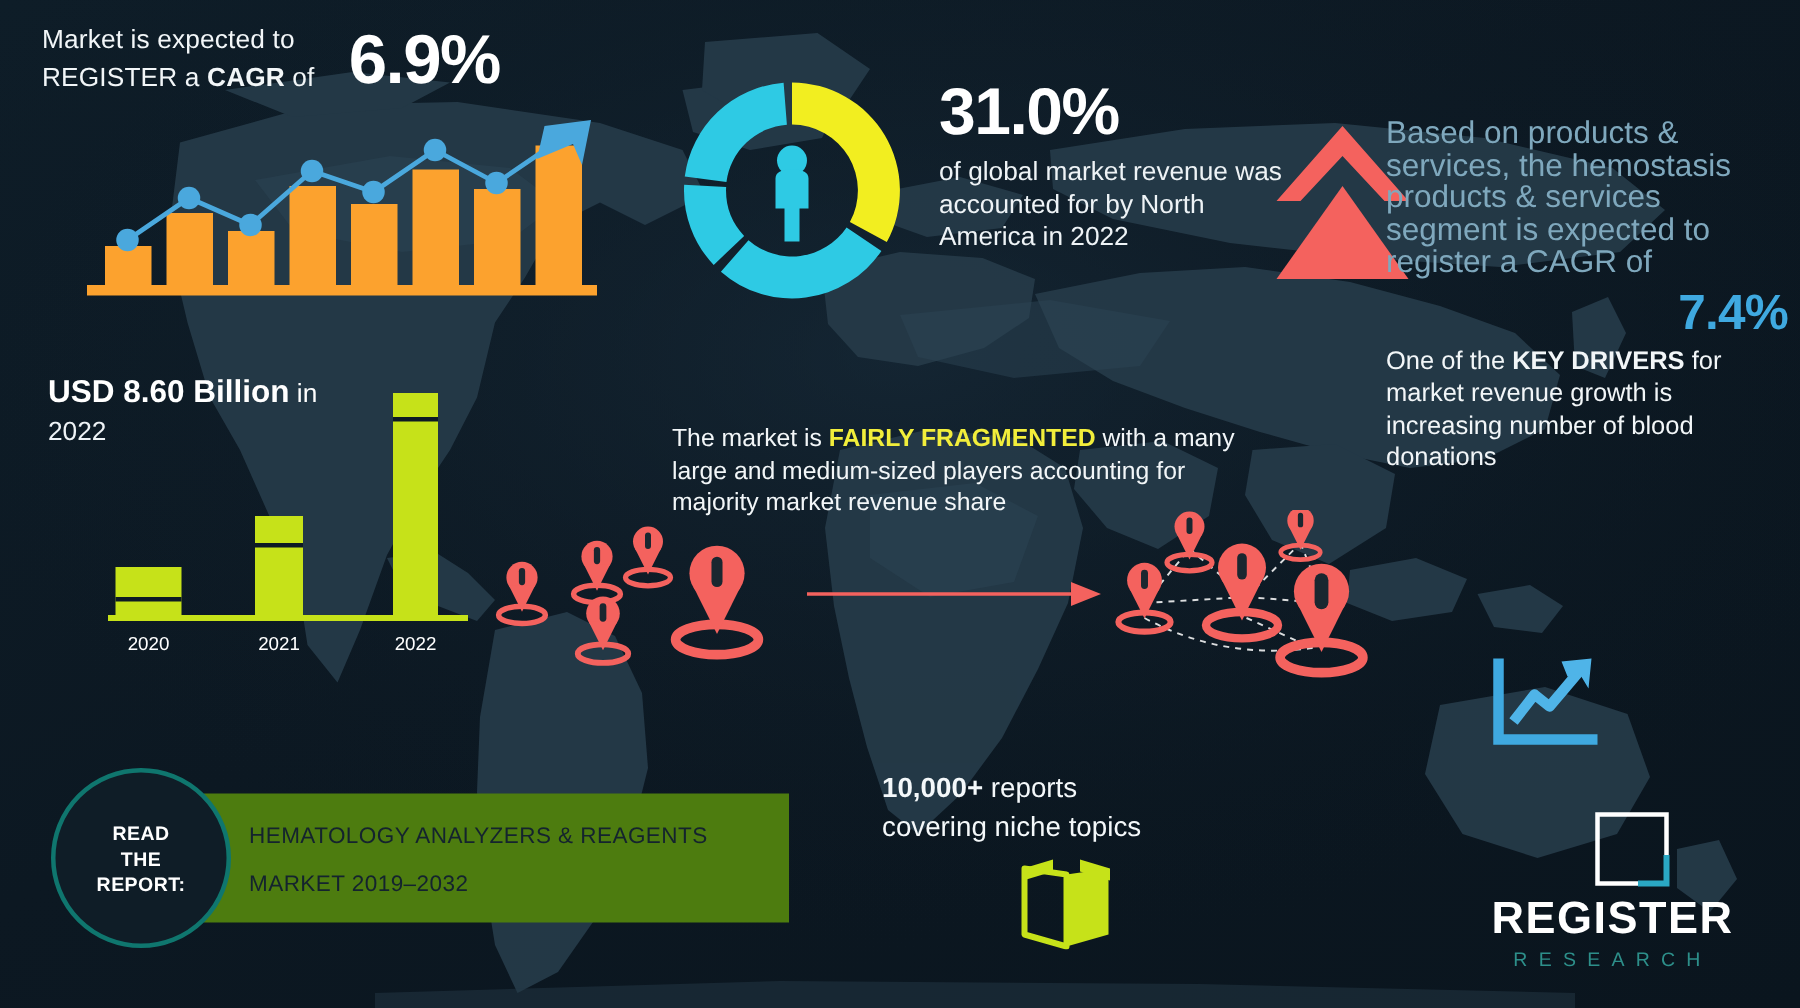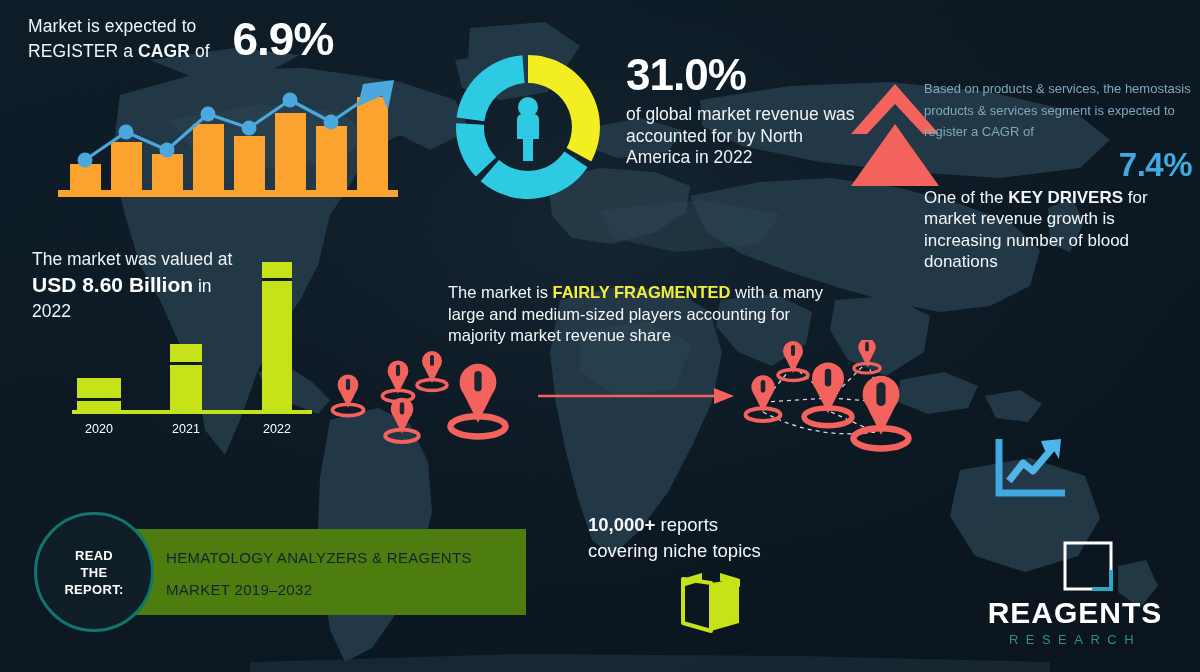--- a/index.html
+++ b/index.html
@@ -39,21 +39,21 @@
   #donut-wrap { left:443px; top:42px; width:170px; height:170px; }
 
   
   #na-block { left:626px; top:50px; width:230px; }
   #na-value { font-size:44px; font-weight:bold; color:#fff; line-height:50px; letter-spacing:-1px; }
   #na-caption { font-size:17.5px; line-height:21.5px; color:#eef3f6; margin-top:4px; }
 
   
   #chev-icon { left:849px; top:82px; width:92px; height:112px; }
   #right-block { left:924px; top:78px; width:268px; }
-  #right-lead { font-size:13px; line-height:21.5px; color:#7fa8bd; }
+  #right-lead { font-size:21px; line-height:21.5px; color:#7fa8bd; }
   #right-cagr { font-size:33px; font-weight:bold; color:#3fa9e0; line-height:40px; margin-top:2px; letter-spacing:-.5px;text-align:right; }
   #right-driver { font-size:17px; line-height:21.5px; color:#f2f6f8; margin-top:2px; }
   #right-driver b { font-weight:bold; }
 
   
   #val-block { left:32px; top:248px; width:230px; }
   #val-line1 { font-size:17.5px; line-height:23px; color:#eef3f6; }
   #val-line2 { font-size:21px; font-weight:bold; color:#ffffff; line-height:27px; }
   #val-line2 span.norm { font-weight:normal; font-size:17.5px; }
   #val-line3 { font-size:17.5px; line-height:23px; color:#eef3f6; }
@@ -247,21 +247,20 @@
   <div class="abs" id="right-block">
     <div id="right-lead">Based on products &amp; services, the hemostasis products &amp; services
  segment is expected to register a CAGR of</div>
     <div id="right-cagr">7.4%</div>
     <div id="right-driver">
       <span>One of the </span><b>KEY DRIVERS</b><span> for market revenue growth is increasing number of blood donations</span>
     </div>
   </div>
 
   <div class="abs" id="val-block">
-    <div id="val-line1">The market was valued at</div>
     <div id="val-line2">
       <span>USD 8.60 Billion</span><span class="norm"> in</span>
     </div>
     <div id="val-line3">2022</div>
   </div>
 
   <div class="abs" id="green-chart">
     <svg viewBox="0 0 260 195" width="260" height="195">
 
       <rect x="10" y="160" width="240" height="4" fill="#c6e219"></rect>
@@ -409,17 +408,17 @@
     <path d="M6 2 L6 56 L72 56" fill="none" stroke="#3fa9e0" stroke-width="7" stroke-linejoin="miter"></path>
     <polyline points="16,44 30,26 40,34 62,8" fill="none" stroke="#4fb4e8" stroke-width="7" stroke-linejoin="round"></polyline>
     <path d="M48 4 L68 2 L66 22 L60 12 L52 14 Z" fill="#4fb4e8"></path>
   </svg>
 
   <div class="abs" id="logo-block">
     <svg id="logo-sq" viewBox="0 0 52 52">
       <rect x="3" y="3" width="46" height="46" fill="none" stroke="#ffffff" stroke-width="3"></rect>
       <path d="M49 30 L49 49 L30 49" fill="none" stroke="#2aa8c4" stroke-width="4"></path>
     </svg>
-    <div id="logo-emergen">REAGENTS</div>
+    <div id="logo-emergen">REGISTER</div>
     <div id="logo-research">RESEARCH</div>
   </div>
 
 </div>
 
 </body></html>

